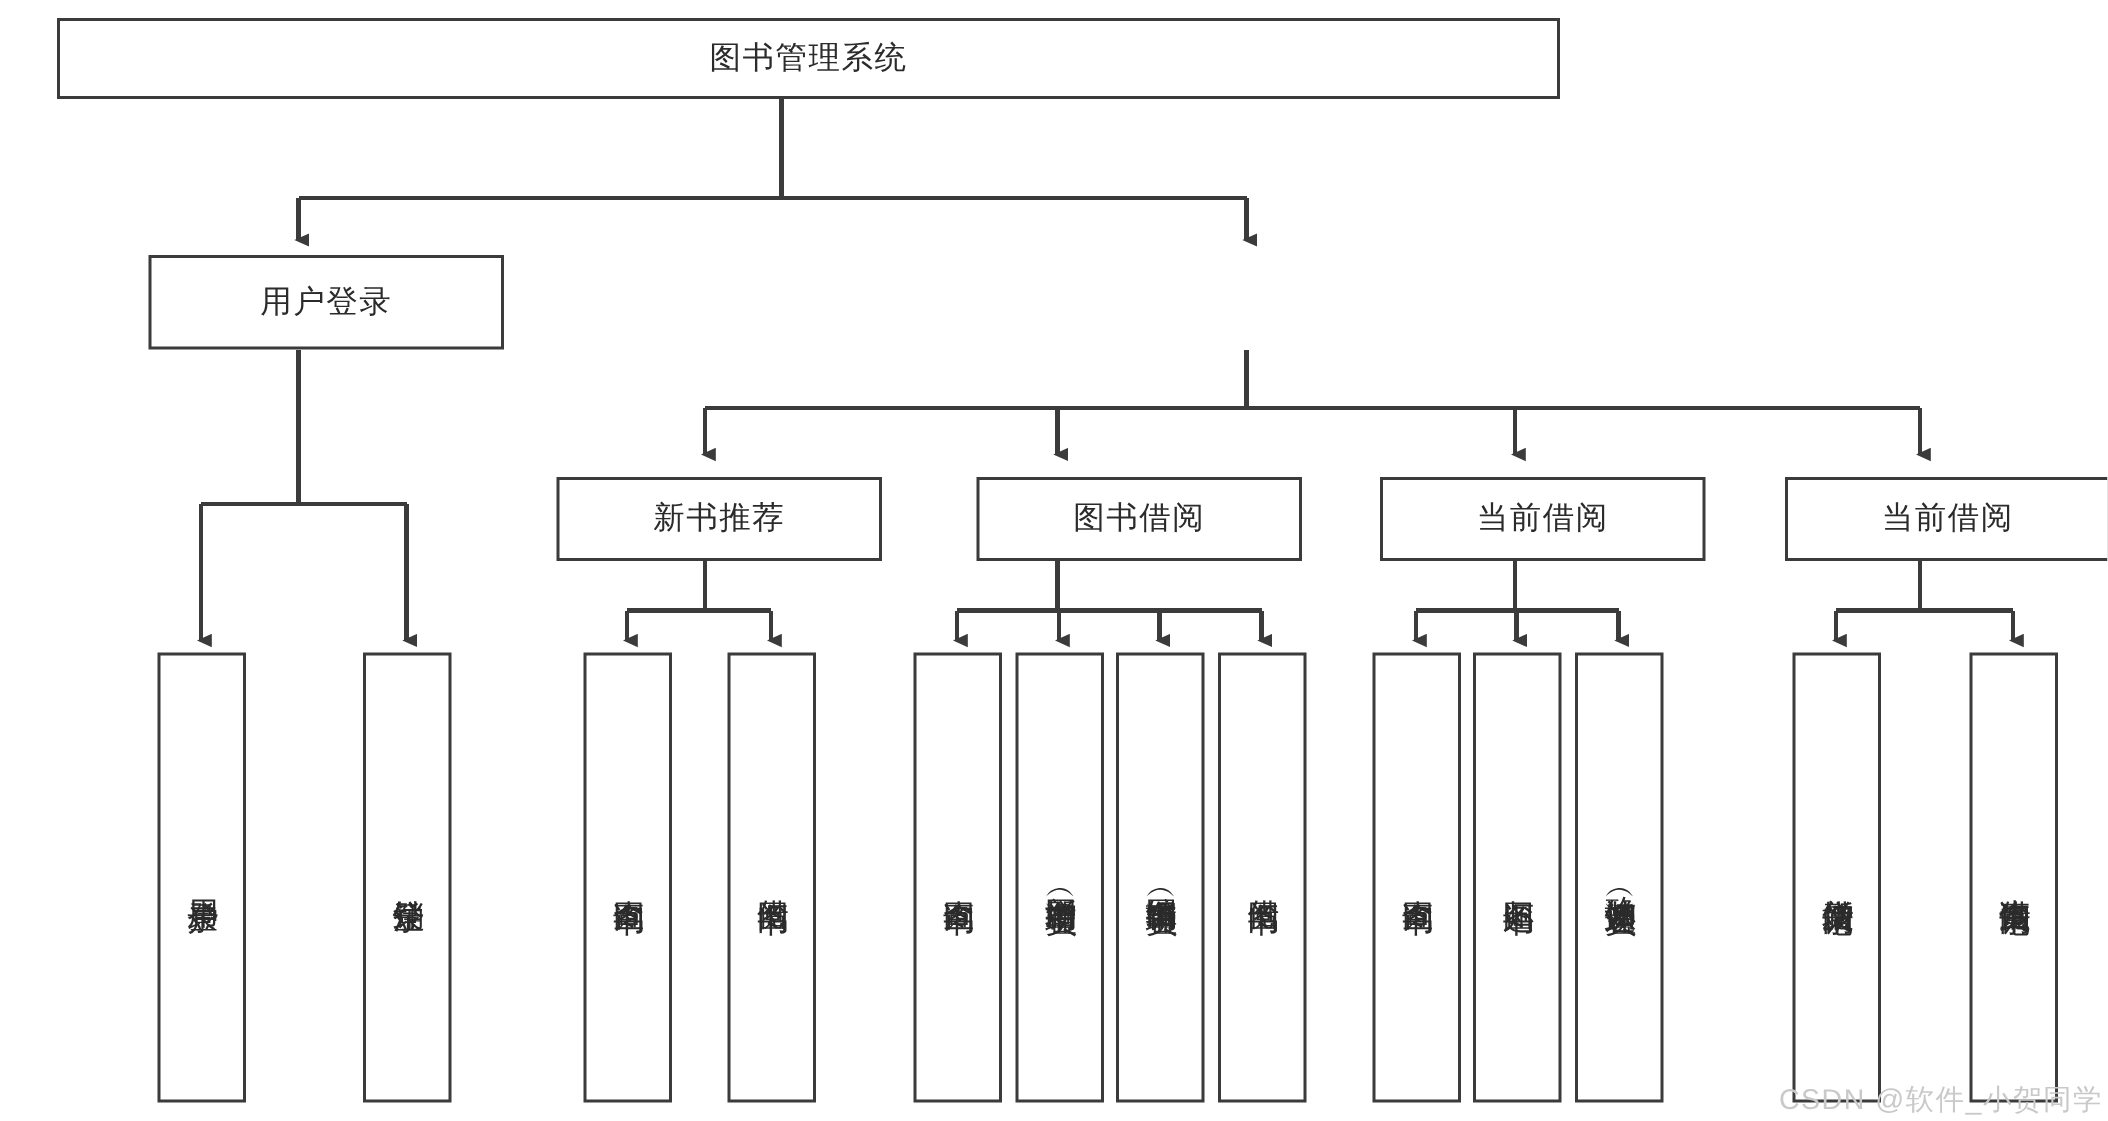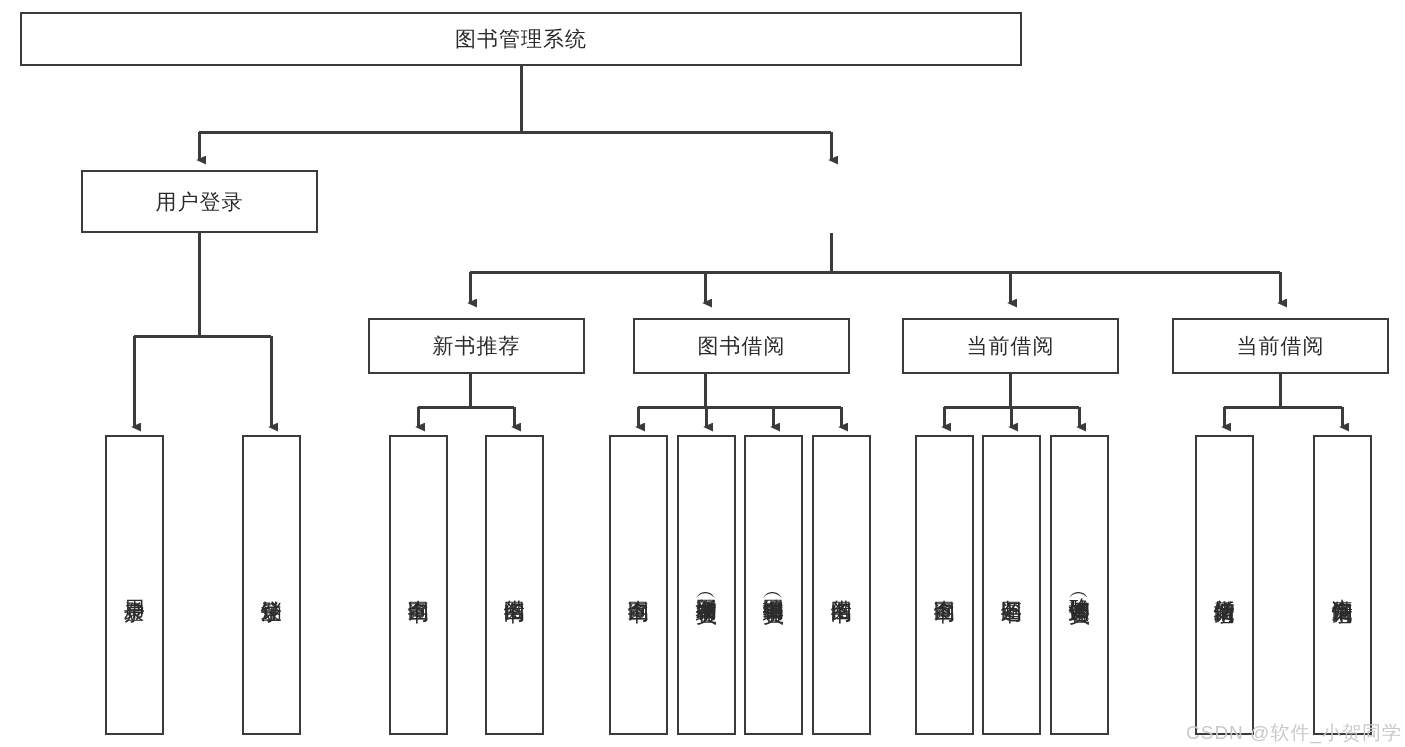--- a/index.html
+++ b/index.html
@@ -32,20 +32,21 @@
     border: 2px solid #3b3b3b;
     display: flex;
     align-items: center;
     justify-content: center;
     color: #2b2b2b;
   }
   .node.horiz {
     font-size: 21px;
     letter-spacing: 1px;
     line-height: 1.2;
+    margin-left: 18px;
   }
   .node.vert {
     font-size: 21px;
     line-height: 1.12;
     letter-spacing: 1px;
   }
   .node.vert .vtext {
     writing-mode: vertical-rl;
     text-orientation: upright;
     white-space: nowrap;
@@ -117,21 +118,21 @@
   </svg>
 
   <div class="node horiz" style="left:20px; top:12px; width:1002px; height:54px;">
     <span>图书管理系统</span>
   </div>
 
   <div class="node horiz" style="left:81px; top:170px; width:237px; height:63px;">
     <span>用户登录</span>
   </div>
 
-  <div class="node horiz" style="left:368px; top:318px; width:217px; height:56px;">
+  <div class="node horiz" style="left:353px; top:318px; width:217px; height:56px;">
     <span>新书推荐</span>
   </div>
   <div class="node horiz" style="left:633px; top:318px; width:217px; height:56px;">
     <span>图书借阅</span>
   </div>
   <div class="node horiz" style="left:902px; top:318px; width:217px; height:56px;">
     <span>当前借阅</span>
   </div>
   <div class="node horiz" style="left:1172px; top:318px; width:217px; height:56px;">
     <span>当前借阅</span>

